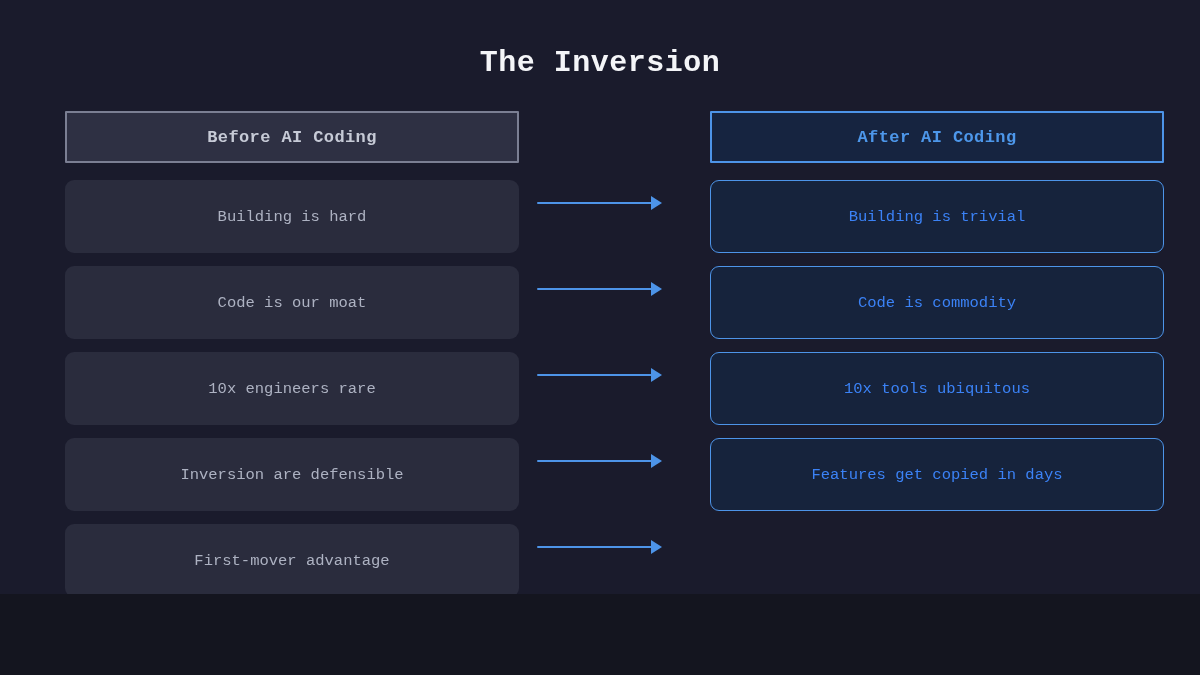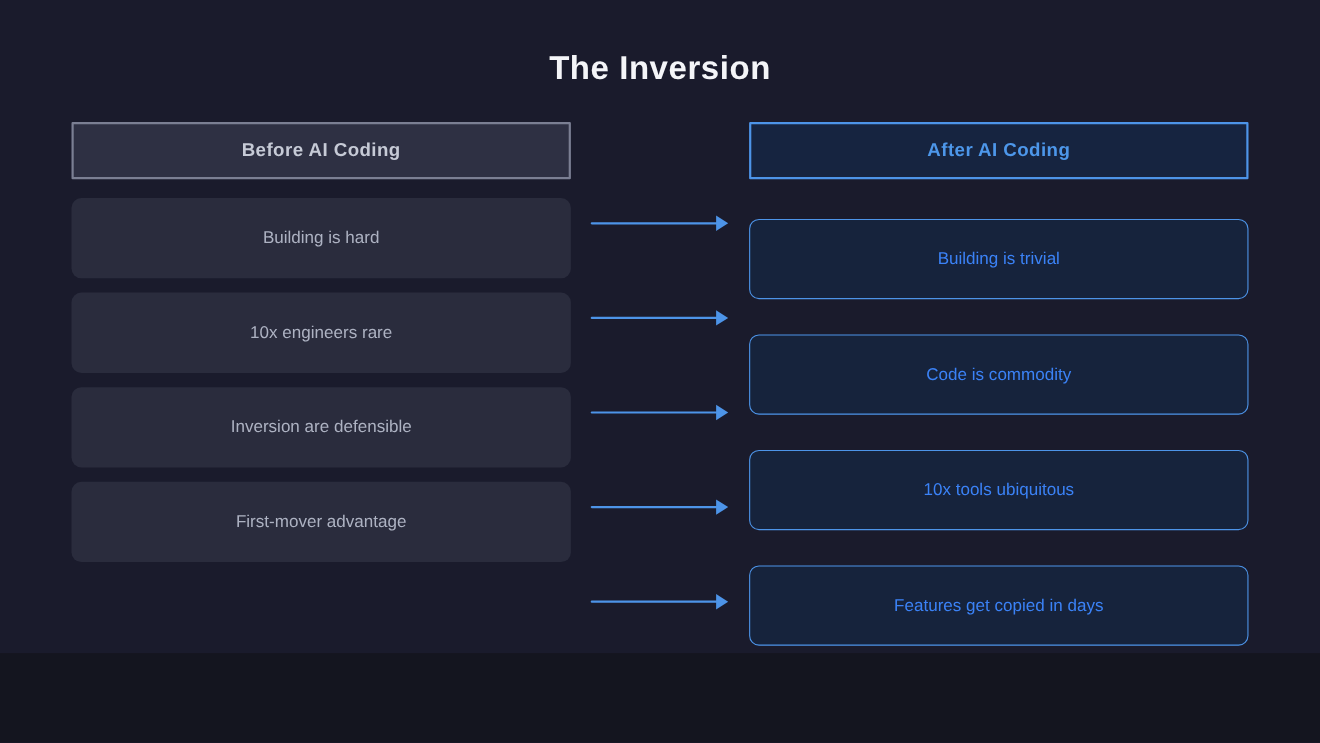--- a/index.html
+++ b/index.html
@@ -5,21 +5,21 @@
   html, body {
     margin: 0;
     padding: 0;
     background: #14151f;
   }
   .stage {
     position: relative;
     width: 1200px;
     height: 594px;
     background: #1a1b2c;
-    font-family: Liberation Sans, sans-serif;
+    font-family: Liberation Mono, monospace;
     overflow: hidden;
   }
   .title {
     position: absolute;
     top: 46px;
     left: 0;
     width: 100%;
     text-align: center;
     font-size: 30px;
     font-weight: bold;
@@ -28,21 +28,21 @@
     margin: 0;
   }
   .col {
     position: absolute;
     top: 111px;
     width: 454px;
     display: flex;
     flex-direction: column;
   }
   .col-before { left: 65px; }
-  .col-after  { left: 681px; gap: 19px; }
+  .col-after  { left: 710px; }
   .hdr {
     height: 52px;
     box-sizing: border-box;
     border-radius: 1px;
     display: flex;
     align-items: center;
     justify-content: center;
     font-size: 17px;
     font-weight: bold;
     letter-spacing: 0.4px;
@@ -118,20 +118,21 @@
 </head>
 <body>
 
 <div class="stage">
 
   <h1 class="title">The Inversion</h1>
 
   <div class="col col-before">
     <div class="hdr hdr-before">Before AI Coding</div>
     <div class="box box-before">Building is hard</div>
+    <div class="box box-before">Code is our moat</div>
     <div class="box box-before">10x engineers rare</div>
     <div class="box box-before">Inversion are defensible</div>
     <div class="box box-before">First-mover advantage</div>
   </div>
 
   <span class="arrow" style="top:196px"></span>
   <span class="arrow" style="top:282px"></span>
   <span class="arrow" style="top:368px"></span>
   <span class="arrow" style="top:454px"></span>
   <span class="arrow" style="top:540px"></span>

